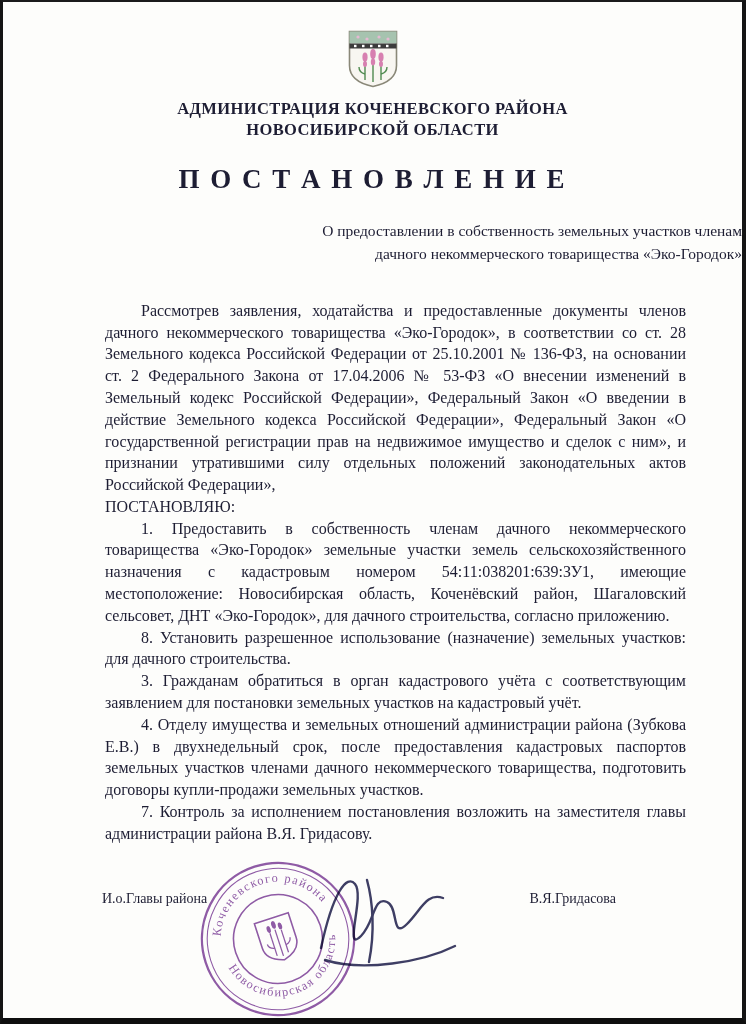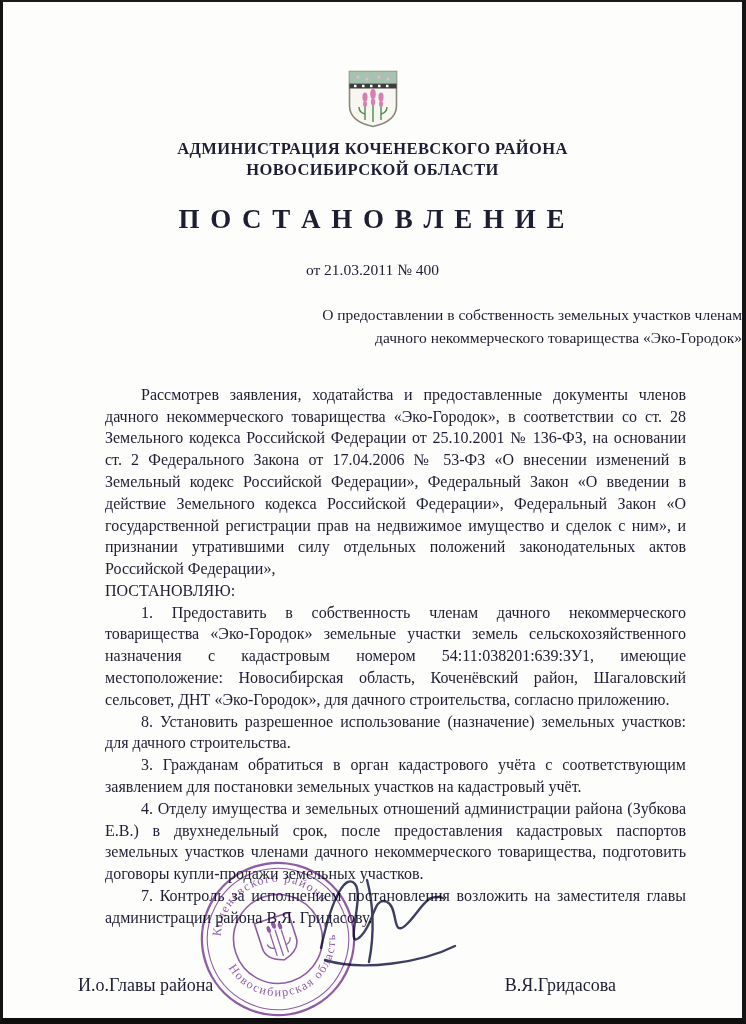--- a/index.html
+++ b/index.html
@@ -10,38 +10,38 @@
     background:#fdfdfb;
     box-sizing:border-box;
     border-top:2px solid #1b1b1b;
     border-left:3px solid #141414;
     border-right:4px solid #141414;
     border-bottom:6px solid #0e0e0e;
     font-family:"Liberation Serif", serif;
     color:#1d1d33;
     overflow:hidden;
   }
-  .header { text-align:center; padding-top:68px; }
+  .header { text-align:center; padding-top:28px; }
   .emblem { display:block; margin:0 auto 10px auto; width:50px; height:58px; }
   .org-line { font-weight:bold; font-size:16.5px; line-height:1.28; letter-spacing:0.4px; }
   .doc-type { margin-top:24px; font-size:27px; font-weight:bold; letter-spacing:2px; }
   .date-line { margin-top:26px; font-size:15.5px; }
   .subject { margin-top:24px; font-size:15.5px; line-height:1.5;text-align:right; }
   .body-text {
     margin:34px 56px 0 102px;
     font-size:16px;
     line-height:21.8px;
     text-align:justify;
   }
   .body-text p { margin:0; text-indent:36px; }
   .resolve { font-weight:normal; text-indent:0 !important; }
   .sign-row {
     display:flex; justify-content:space-between;
-    margin:46px 126px 0 75px;
-    font-size:18px;
+    margin:46px 126px 0 99px;
+    font-size:14px;
   }
   .stamp {
     position:absolute; left:196px; top:858px;
     width:158px; height:158px;
     transform:rotate(-18deg);
     opacity:0.85;
     mix-blend-mode:multiply;
   }
   .signature-scribble {
     position:absolute; left:300px; top:860px;
@@ -84,21 +84,20 @@
         <ellipse cx="25" cy="32" rx="2.2" ry="3.4"></ellipse>
         <ellipse cx="33" cy="34" rx="2" ry="3"></ellipse>
       </g>
     </svg>
 
     <div class="org-line">АДМИНИСТРАЦИЯ КОЧЕНЕВСКОГО РАЙОНА</div>
     <div class="org-line">НОВОСИБИРСКОЙ ОБЛАСТИ</div>
 
     <div class="doc-type">П О С Т А Н О В Л Е Н И Е</div>
 
-    <div class="date-line">от 21.03.2011 № 400</div>
 
     <div class="subject">
       <div>О предоставлении в собственность земельных участков членам</div>
       <div>дачного некоммерческого товарищества «Эко-Городок»</div>
     </div>
   </div>
 
   <div class="body-text">
     <p>Рассмотрев заявления, ходатайства и предоставленные документы членов дачного некоммерческого товарищества «Эко-Городок», в соответствии со ст. 28 Земельного кодекса Российской Федерации от 25.10.2001 № 136-ФЗ, на основании ст. 2 Федерального Закона от 17.04.2006 № 53-ФЗ «О внесении изменений в Земельный кодекс Российской Федерации», Федеральный Закон «О введении в действие Земельного кодекса Российской Федерации», Федеральный Закон «О государственной регистрации прав на недвижимое имущество и сделок с ним», и признании утратившими силу отдельных положений законодательных актов Российской Федерации»,</p>
     <p class="resolve">ПОСТАНОВЛЯЮ:</p>

